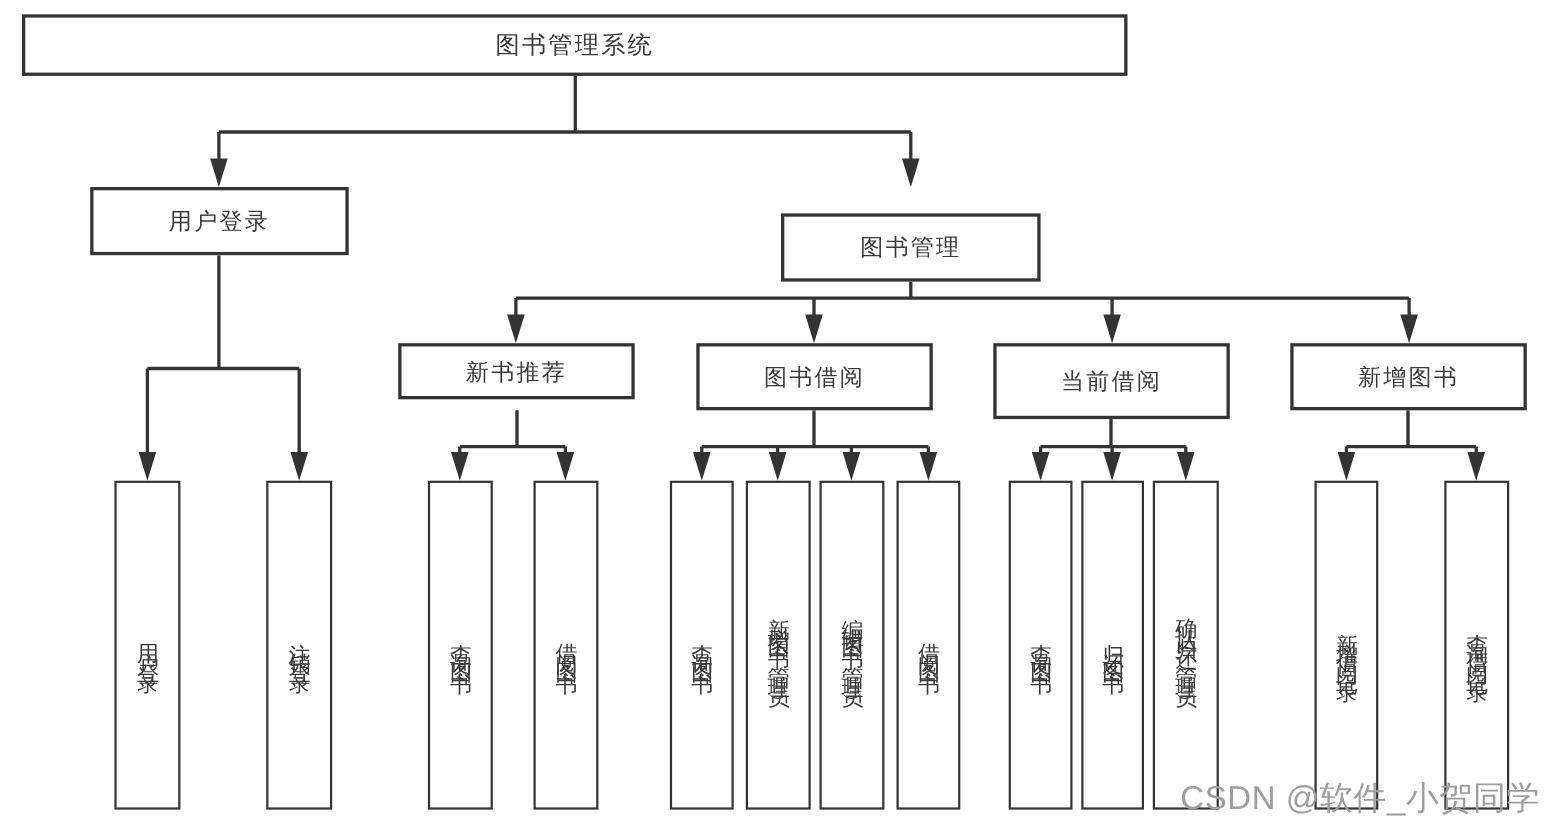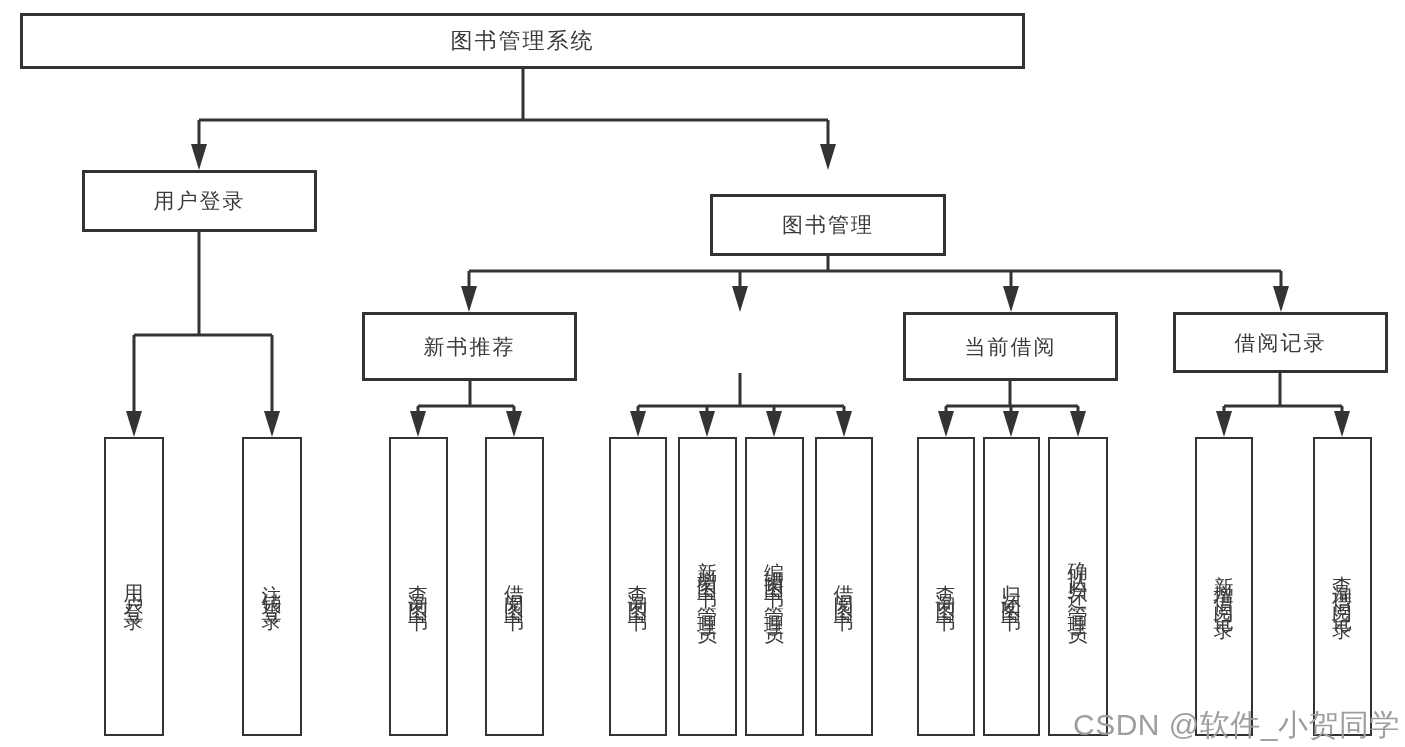--- a/index.html
+++ b/index.html
@@ -102,28 +102,31 @@
     <span class="lbl">图书管理系统</span>
   </div>
 
   <div class="node h2" style="left:82px; top:170px; width:235px; height:62px;">
     <span class="lbl">用户登录</span>
   </div>
   <div class="node h2" style="left:710px; top:170px; width:236px; height:62px;margin-top:24px;">
     <span class="lbl">图书管理</span>
   </div>
 
-  <div class="node h3" style="left:362px; top:312px; width:215px; height:69px;">
+  <div class="node h3" style="left:362px; top:312px; width:215px; height:51px;">
     <span class="lbl">新书推荐</span>
+  </div>
+  <div class="node h3" style="left:633px; top:312px; width:215px; height:61px;">
+    <span class="lbl">图书借阅</span>
   </div>
   <div class="node h3" style="left:903px; top:312px; width:215px; height:69px;">
     <span class="lbl">当前借阅</span>
   </div>
   <div class="node h3" style="left:1173px; top:312px; width:215px; height:61px;">
-    <span class="lbl">借阅记录</span>
+    <span class="lbl">新增图书</span>
   </div>
 
   <div class="node leaf" style="left:104px; top:437px; width:60px; height:299px;">
     <span class="lbl">用户登录</span>
   </div>
   <div class="node leaf" style="left:242px; top:437px; width:60px; height:299px;">
     <span class="lbl">注销登录</span>
   </div>
 
   <div class="node leaf" style="left:389px; top:437px; width:59px; height:299px;">

